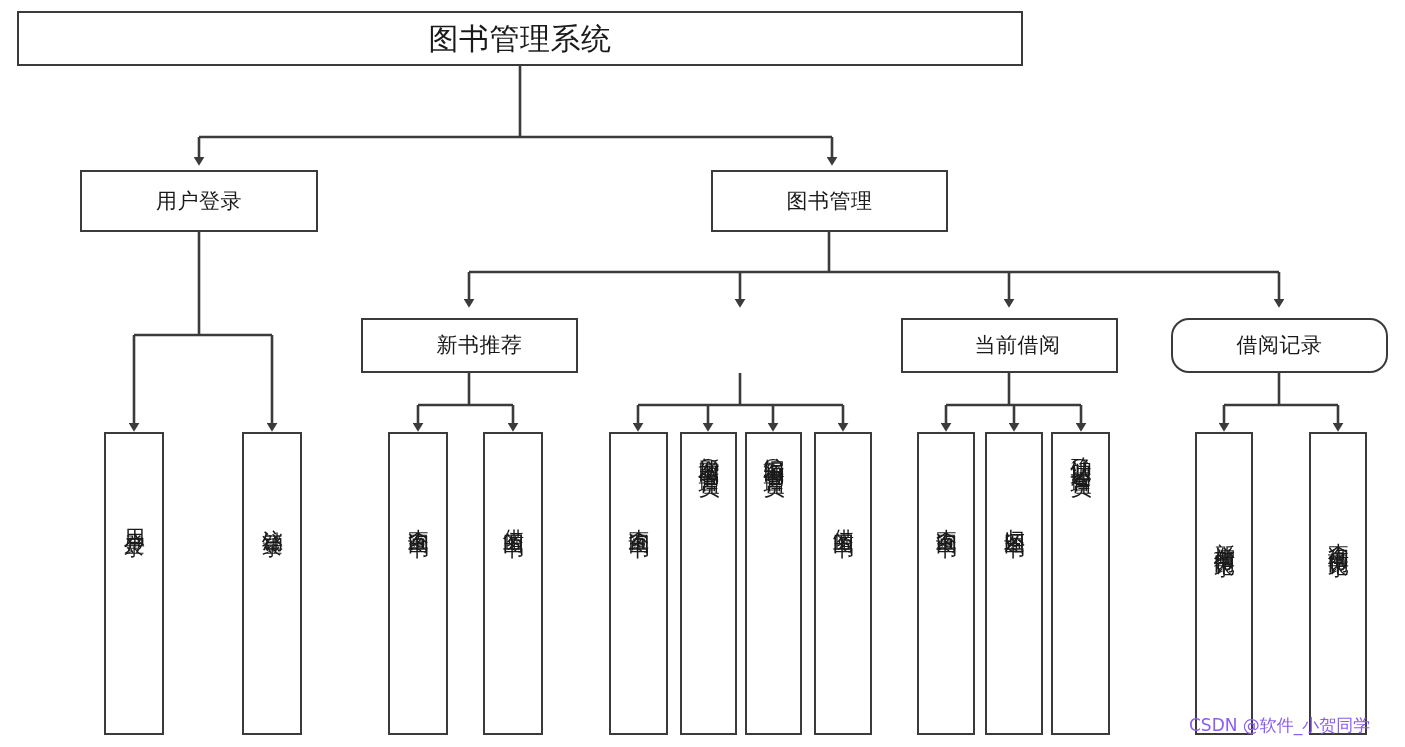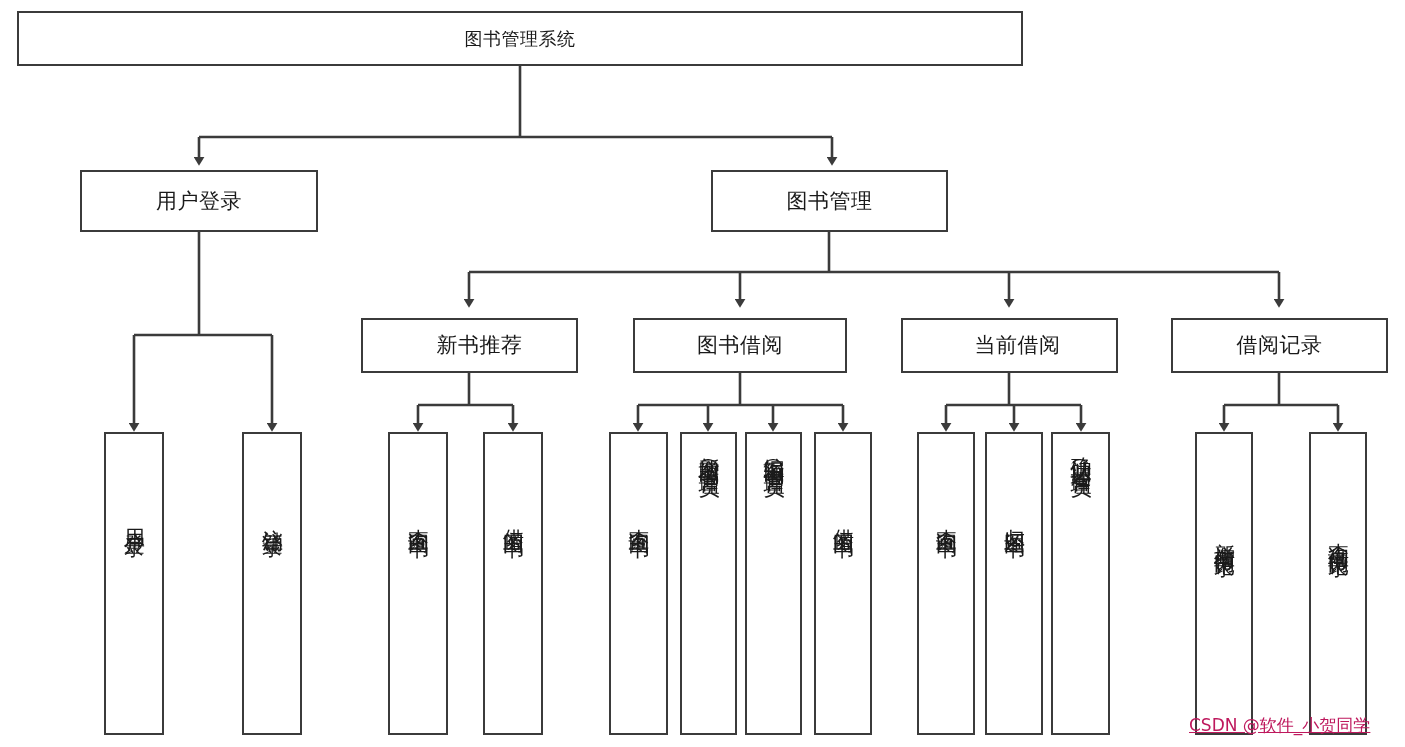--- a/index.html
+++ b/index.html
@@ -42,21 +42,21 @@
     text-align: center;
     line-height: 1.18;
     white-space: nowrap;
   }
   
   .node.horiz .label {
     font-size: 21px;
     letter-spacing: 0.5px;
   }
   .node.root .label {
-    font-size: 18px;
+    font-size: 30px;
   }
   
   .node.vert {
     align-items: flex-start;
     justify-content: center;
     padding-top: 6px;
   }
   .node.vert .label {
     writing-mode: vertical-rl;
     text-orientation: upright;
@@ -69,25 +69,24 @@
     margin-top: 72px;
   }
   .node.vert.midshort .label {
     margin-top: 86px;
   }
   .watermark {
     position: absolute;
     left: 1189px;
     top: 714px;
     font-size: 17px;
-    color: #be185d;
+    color: #8b5cf6;
     white-space: nowrap;
     z-index: 3;
     font-family: "DejaVu Sans", "Liberation Sans", sans-serif;
-    text-decoration: underline;
   }
 </style>
 </head>
 <body>
 
 <div id="canvas">
 
   <svg id="edges" viewBox="0 0 1405 747" xmlns="http://www.w3.org/2000/svg">
     <defs>
       <marker id="arrow" markerWidth="9" markerHeight="11" refX="1.2" refY="5.5" orient="auto" markerUnits="userSpaceOnUse">
@@ -145,27 +144,24 @@
   <div class="node horiz" style="left:80px; top:170px; width:238px; height:62px;">
     <span class="label">用户登录</span>
   </div>
   <div class="node horiz" style="left:711px; top:170px; width:237px; height:62px;">
     <span class="label">图书管理</span>
   </div>
 
   <div class="node horiz" style="left:361px; top:318px; width:217px; height:55px;padding-left:20px;">
     <span class="label">新书推荐</span>
   </div>
-  <div class="node horiz" style="left:633px; top:318px; width:214px; height:55px;">
-    <span class="label">图书借阅</span>
-  </div>
   <div class="node horiz" style="left:901px; top:318px; width:217px; height:55px;padding-left:16px;">
     <span class="label">当前借阅</span>
   </div>
-  <div class="node horiz" style="left:1171px; top:318px; width:217px; height:55px;">
+  <div class="node horiz" style="left:1171px; top:318px; width:217px; height:55px;border-radius:18px;">
     <span class="label">借阅记录</span>
   </div>
 
   <div class="node vert mid" style="left:104px; top:432px; width:60px; height:303px;">
     <span class="label">用户登录</span>
   </div>
   <div class="node vert mid" style="left:242px; top:432px; width:60px; height:303px;">
     <span class="label">注销登录</span>
   </div>
 

